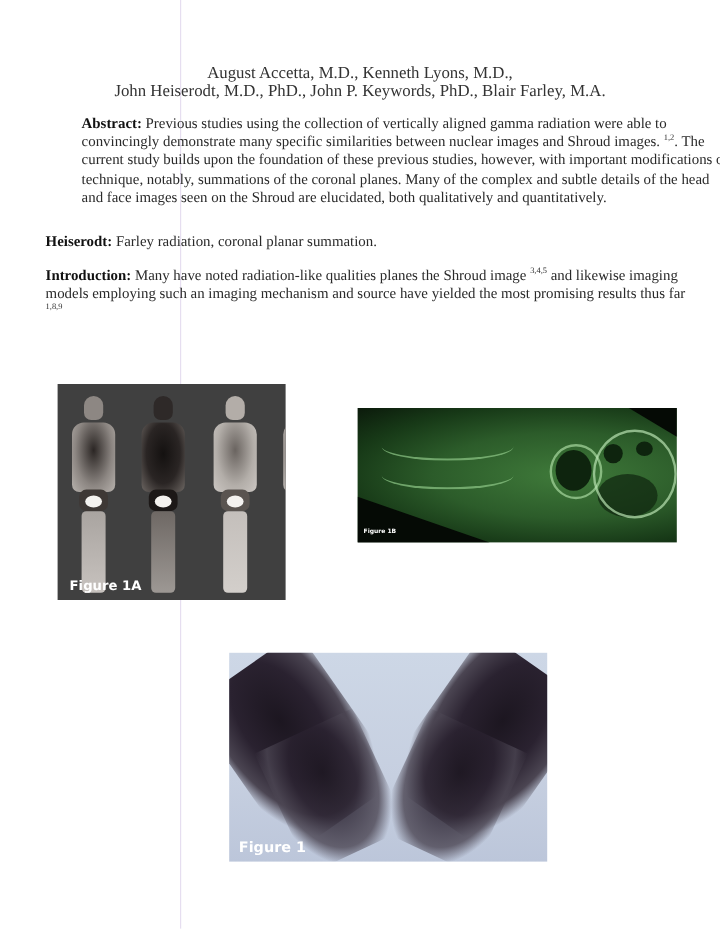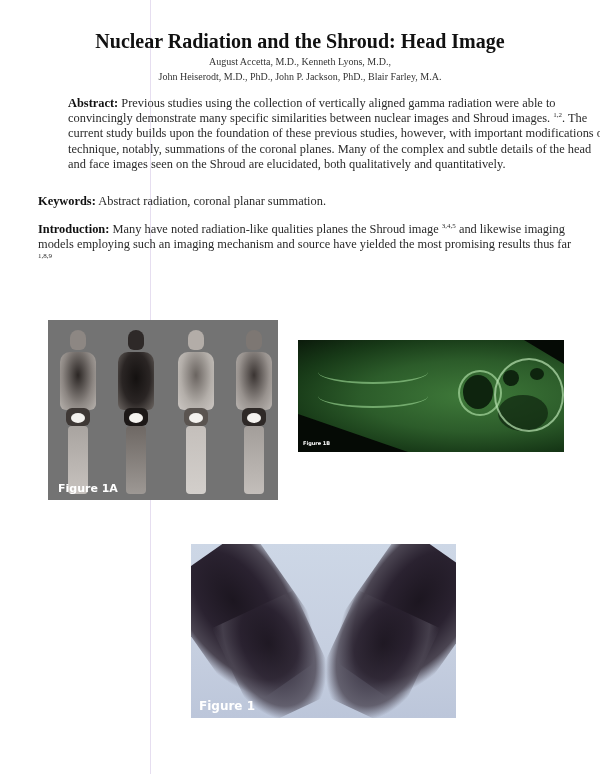--- a/index.html
+++ b/index.html
@@ -1,59 +1,58 @@
 <!DOCTYPE html>
 <html><head>
 <meta charset="utf-8">
 <style>
   html,body{margin:0;padding:0;background:#ffffff;}
   body{width:600px;height:774px;position:relative;overflow:hidden;font-family:"DejaVu Serif","Liberation Serif",serif;color:#222;}
   .page{position:absolute;left:0;top:0;width:600px;height:774px;background:#fff;}
   .fold{position:absolute;left:150px;top:0;width:1px;height:774px;background:#e6def0;}
   .title{position:absolute;left:0;top:30px;width:600px;text-align:center;font-family:"Liberation Serif",serif;font-weight:bold;font-size:20px;color:#111;}
-  .authors{position:absolute;left:0;top:54px;width:600px;text-align:center;font-family:"Liberation Serif",serif;font-size:10px;line-height:15px;color:#333;}
+  .authors{position:absolute;left:0;top:54px;width:600px;text-align:center;font-family:"Liberation Serif",serif;font-size:14px;line-height:15px;color:#333;}
   .para{position:absolute;left:38px;width:540px;font-family:"Liberation Serif",serif;font-size:12.4px;line-height:15.2px;color:#2a2a2a;}
   .para b{color:#111;}
   sup{font-size:7px;line-height:0;}
   .fig{position:absolute;overflow:hidden;}
   .fig-label{position:absolute;font-family:"DejaVu Sans","Liberation Sans",sans-serif;font-weight:bold;color:#fff;}
   
-  #fig1a{left:48px;top:320px;width:230px;height:180px;background:#737373;}
+  #fig1a{left:48px;top:320px;width:190px;height:180px;background:#404040;}
   .body-fig{position:absolute;top:10px;width:40px;height:165px;}
   .head{position:absolute;left:12px;top:0;width:16px;height:20px;border-radius:8px 8px 6px 6px;}
   .torso{position:absolute;left:2px;top:22px;width:36px;height:58px;border-radius:10px 10px 6px 6px;}
   .pelvis{position:absolute;left:8px;top:78px;width:24px;height:18px;border-radius:6px;}
   .bladder{position:absolute;left:13px;top:83px;width:14px;height:10px;border-radius:50%;background:#f4f2ef;}
   .legs{position:absolute;left:10px;top:96px;width:20px;height:68px;border-radius:4px;}
   
   #fig1b{left:298px;top:340px;width:266px;height:112px;background:radial-gradient(ellipse at 65% 50%,#3f7a3a 0%,#2c5c2a 45%,#173917 75%,#0b1a0b 100%);}
   .glow{position:absolute;border:2px solid #a8d8a0;border-radius:50%;opacity:.7;}
   .dark-spot{position:absolute;background:#0e240e;border-radius:50%;}
   
   #fig2{left:191px;top:544px;width:265px;height:174px;background:linear-gradient(180deg,#cdd7e6 0%,#c6cfe0 60%,#bcc6da 100%);}
   .hand{position:absolute;width:90px;height:120px;background:radial-gradient(ellipse at 50% 35%,#1c1620 0%,#2a2230 40%,#4b4552 65%,rgba(80,76,90,0) 80%);}
 </style>
 </head>
 <body>
 
 <div class="page">
   <div class="fold"></div>
 
-  <div class="title">Nuclear Radiation and the Shroud:  Head Image</div>
   <div class="authors">
     <div>August Accetta, M.D., Kenneth Lyons, M.D.,</div>
-    <div>John Heiserodt, M.D., PhD., John P. Jackson, PhD., Blair Farley, M.A.</div>
+    <div>John Heiserodt, M.D., PhD., John P. Keywords, PhD., Blair Farley, M.A.</div>
   </div>
 
   <div class="para" style="top:96px;margin-left:30px;">
     <b>Abstract:</b><span>  Previous studies using the collection of vertically aligned gamma radiation were able to convincingly demonstrate many specific similarities between nuclear images and Shroud images. </span><sup>1,2</sup><span>. The current study builds upon the foundation of these previous studies, however, with important modifications of technique, notably, summations of the coronal planes.  Many of the complex and subtle details of the head and face images seen on the Shroud are elucidated, both qualitatively and quantitatively.</span>
   </div>
 
   <div class="para" style="top:194px;">
-    <b>Keywords:</b><span>  Abstract radiation, coronal planar summation.</span>
+    <b>Heiserodt:</b><span>  Farley radiation, coronal planar summation.</span>
   </div>
 
   <div class="para" style="top:222px;">
     <b>Introduction:</b><span>  Many have noted radiation-like qualities planes the Shroud image </span><sup>3,4,5</sup><span> and likewise imaging models employing such an imaging mechanism and source have yielded the most promising results thus far </span><sup>1,8,9</sup>
   </div>
 
 
   <div class="fig" id="fig1a">
     <div class="body-fig" style="left:10px;">
       <div class="head" style="background:#8d8783;"></div>

